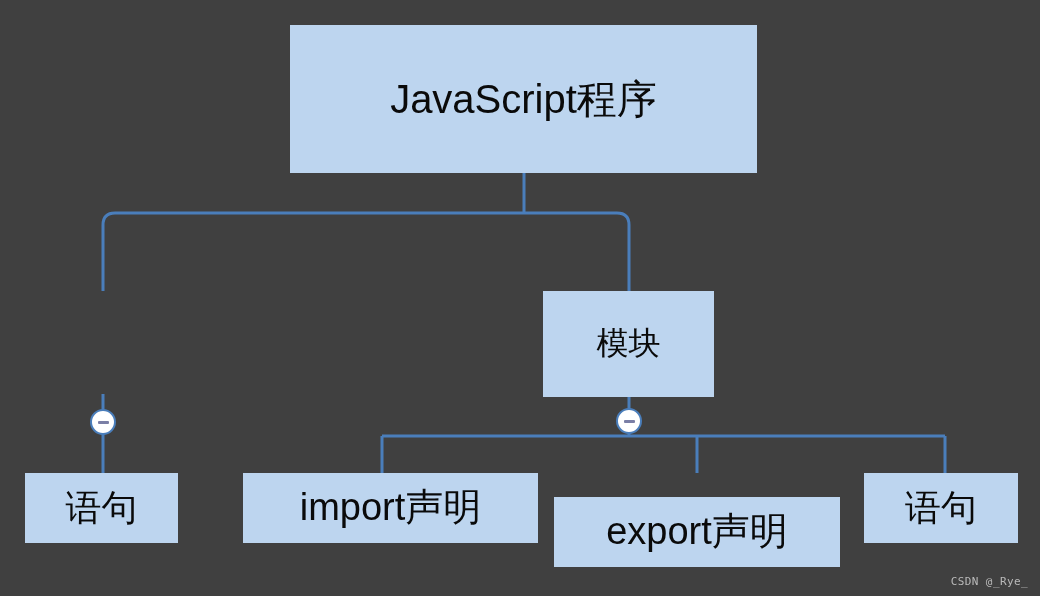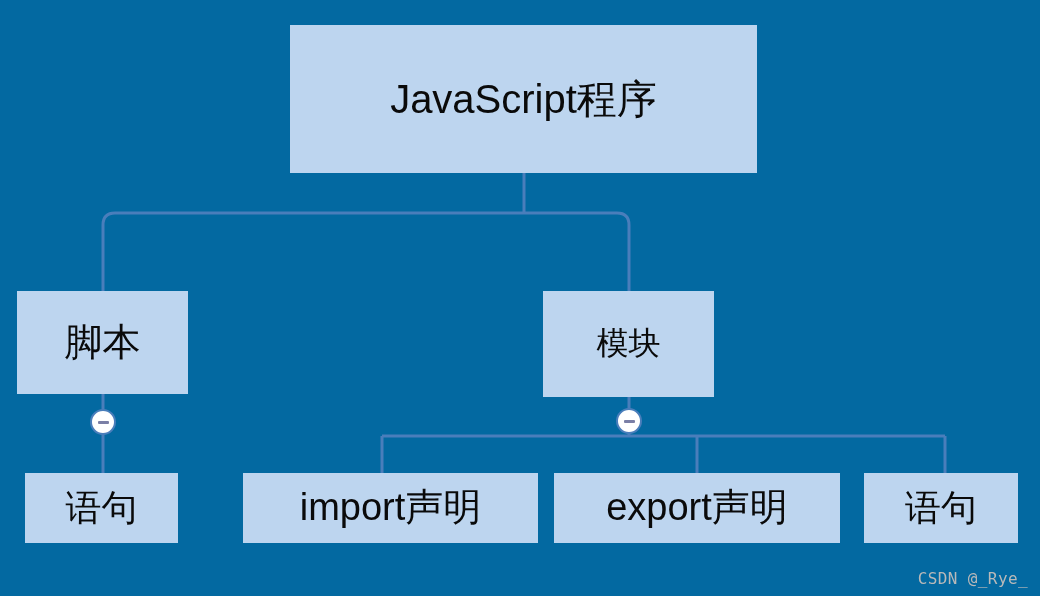--- a/index.html
+++ b/index.html
@@ -8,21 +8,21 @@
     padding: 0;
     background: #ffffff;
   }
   body {
     font-family: "Liberation Sans", "DejaVu Sans", sans-serif;
   }
   #canvas {
     position: relative;
     width: 1040px;
     height: 596px;
-    background: #0369a1;
+    background: #404040;
     overflow: hidden;
   }
   #connector-layer {
     position: absolute;
     left: 0;
     top: 0;
     width: 1040px;
     height: 596px;
     pointer-events: none;
   }
@@ -77,21 +77,21 @@
   #node-import {
     left: 235px;
     top: 473px;
     width: 295px;
     height: 70px;
     margin-left: 8px;
   }
   #node-import .node-label { font-size: 38px; }
   #node-export {
     left: 554px;
-    top: 473px;
+    top: 497px;
     width: 286px;
     height: 70px;
   }
   #node-export .node-label { font-size: 38px; }
   #node-module-statement {
     left: 864px;
     top: 473px;
     width: 154px;
     height: 70px;
   }
@@ -116,21 +116,21 @@
     background: #7b7fa6;
     border-radius: 1px;
   }
   #collapse-script { left: 90px; top: 409px; }
   #collapse-module { left: 616px; top: 408px; }
 
   #watermark {
     position: absolute;
     right: 12px;
     bottom: 8px;
-    font-size: 16px;
+    font-size: 11px;
     color: #b9b9b9;
     font-family: "DejaVu Sans Mono", "Liberation Mono", monospace;
     letter-spacing: 0.4px;
     white-space: nowrap;
   }
 </style>
 </head>
 <body>
 
 <div id="canvas">
@@ -151,23 +151,20 @@
       <path d="M 382 436 L 382 473"></path>
       <path d="M 697 436 L 697 473"></path>
       <path d="M 945 436 L 945 473"></path>
     </g>
   </svg>
 
   <div class="node-box" id="node-root">
     <span class="node-label">JavaScript程序</span>
   </div>
 
-  <div class="node-box" id="node-script">
-    <span class="node-label">脚本</span>
-  </div>
 
   <div class="node-box" id="node-module">
     <span class="node-label">模块</span>
   </div>
 
   <div class="node-box" id="node-script-statement">
     <span class="node-label">语句</span>
   </div>
 
   <div class="node-box" id="node-import">

